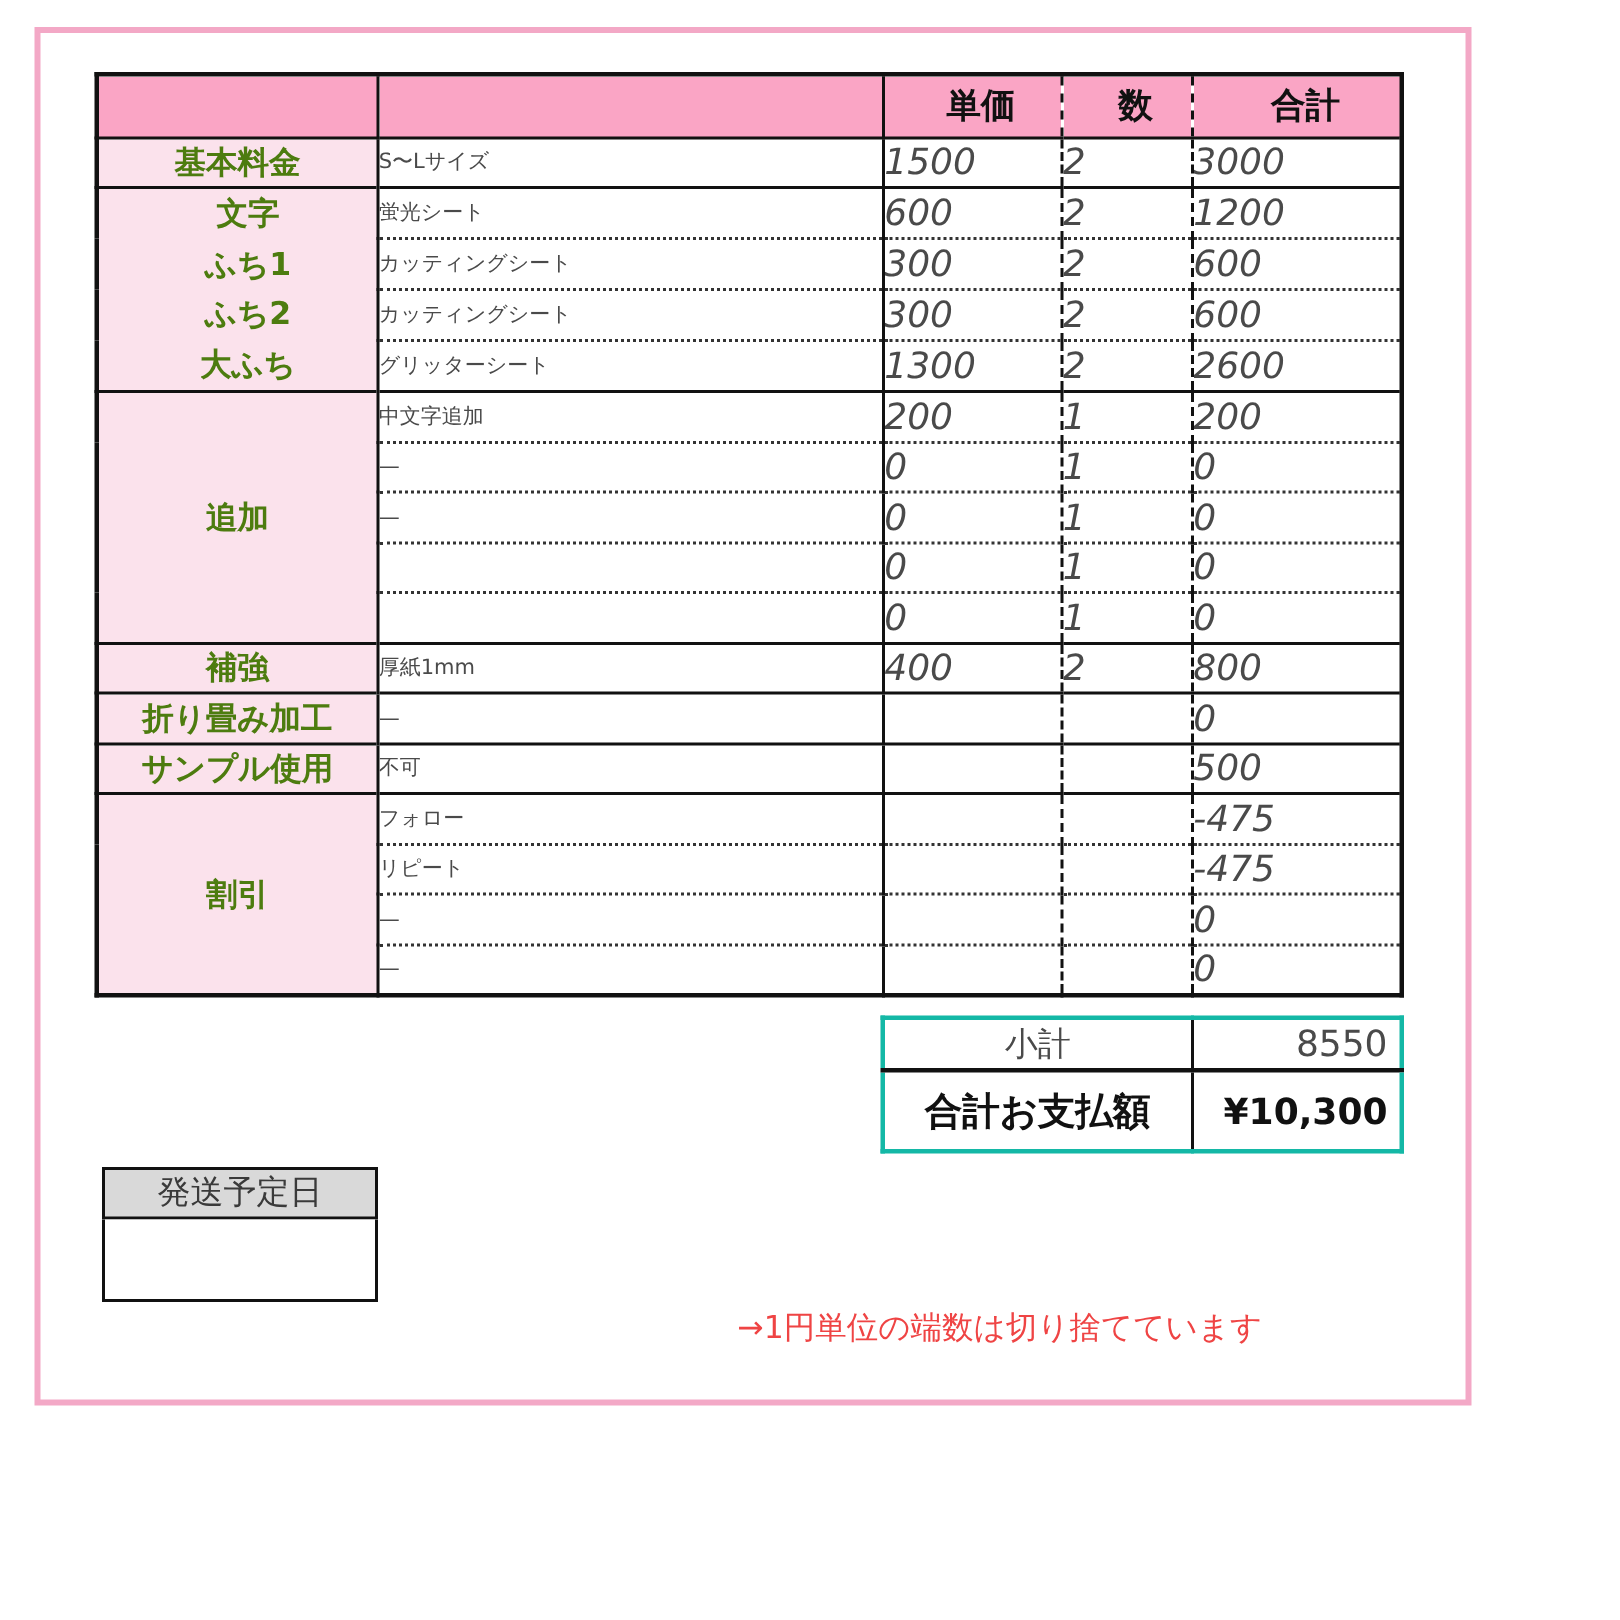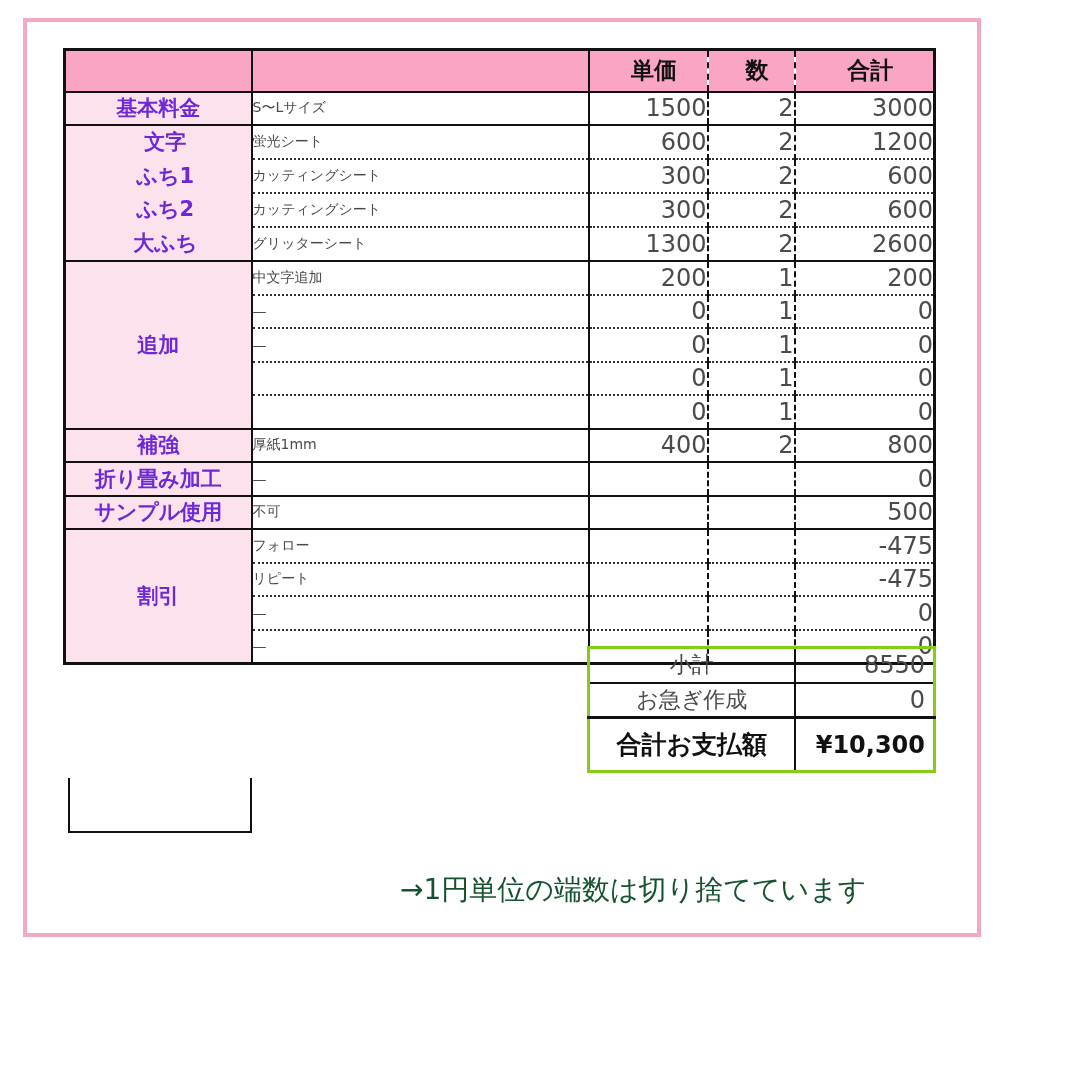--- a/index.html
+++ b/index.html
@@ -44,55 +44,56 @@
     border-bottom: 2px solid #111;
     padding-left: 12px;
   }
   #main-table thead th.v-solid { border-right: 2px solid #111; }
   #main-table thead th.v-dash  { border-right: 2px dashed #111; }
 
   td.c-label {
     background: #fbe2ec;
     font-weight: bold;
     font-size: 21px;
-    color: #6d28d9;
+    color: #4d7c0f;
     text-align: center;
     border-right: 2px solid #111;
     vertical-align: middle;
   }
   .label-line { height: 33.5px; line-height: 33.5px; margin-left: 14px; }
 
   td.c-item {
     height: 33.5px;
     border-right: 2px solid #111;
     font-size: 14px;
     color: #4a4a4a;
     text-align: left;
     padding-left: 8px;
   }
   td.c-unit, td.c-qty {
     border-right: 2px dashed #111;
   }
   td.c-unit, td.c-qty, td.c-total {
     font-size: 24px;
     color: #4a4a4a;
-    text-align: right;
+    text-align: left;
     padding-right: 6px;
+    font-style: italic;
   }
   tr.g-start > td { border-top: 2px solid #111; }
   tr.g-cont  > td { border-top: 2px dotted #333; }
 
   
   #summary-table {
     position: absolute;
-    left: 587px; top: 646px;
+    left: 587px; top: 677px;
     width: 346px;
     border-collapse: collapse;
     table-layout: fixed;
-    border: 3px solid #84cc16;
+    border: 3px solid #14b8a6;
   }
   #summary-table td {
     height: 35px;
     border: 2px solid #111;
     overflow: hidden;
     white-space: nowrap;
   }
   #summary-table td.s-label {
     text-align: center;
     font-size: 22px;
@@ -111,23 +112,23 @@
     color: #111;
   }
   #summary-table tr.total-row td.s-label { font-size: 25px; margin-left: 12px; }
   #summary-table tr.total-row td.s-value { font-size: 24px; }
 
   
   #note {
     position: absolute;
     left: 400px; top: 871px;
     width: 533px;
-    text-align: left;
-    font-size: 28px;
-    color: #14532d;
+    text-align: center;
+    font-size: 21px;
+    color: #ef4444;
     white-space: nowrap;
   }
 
   
   #ship {
     position: absolute;
     left: 68px; top: 778px;
     width: 184px;
   }
   #ship-header {
@@ -289,28 +290,25 @@
 <table id="summary-table">
   <colgroup>
     <col style="width:206px">
     <col style="width:140px">
   </colgroup>
   <tbody id="summary-tbody">
     <tr>
         <td class="s-label">小計</td>
         <td class="s-value">8550</td>
       </tr>
-      <tr>
-        <td class="s-label">お急ぎ作成</td>
-        <td class="s-value">0</td>
-      </tr>
       <tr class="total-row" id="summary-total-row">
       <td class="s-label">合計お支払額</td>
       <td class="s-value">¥10,300</td>
     </tr>
   </tbody>
 </table>
 
 <div id="note">→1円単位の端数は切り捨てています</div>
 
 <div id="ship">
+  <div id="ship-header">発送予定日</div>
   <div id="ship-body"></div>
 </div>
 
 </body></html>

